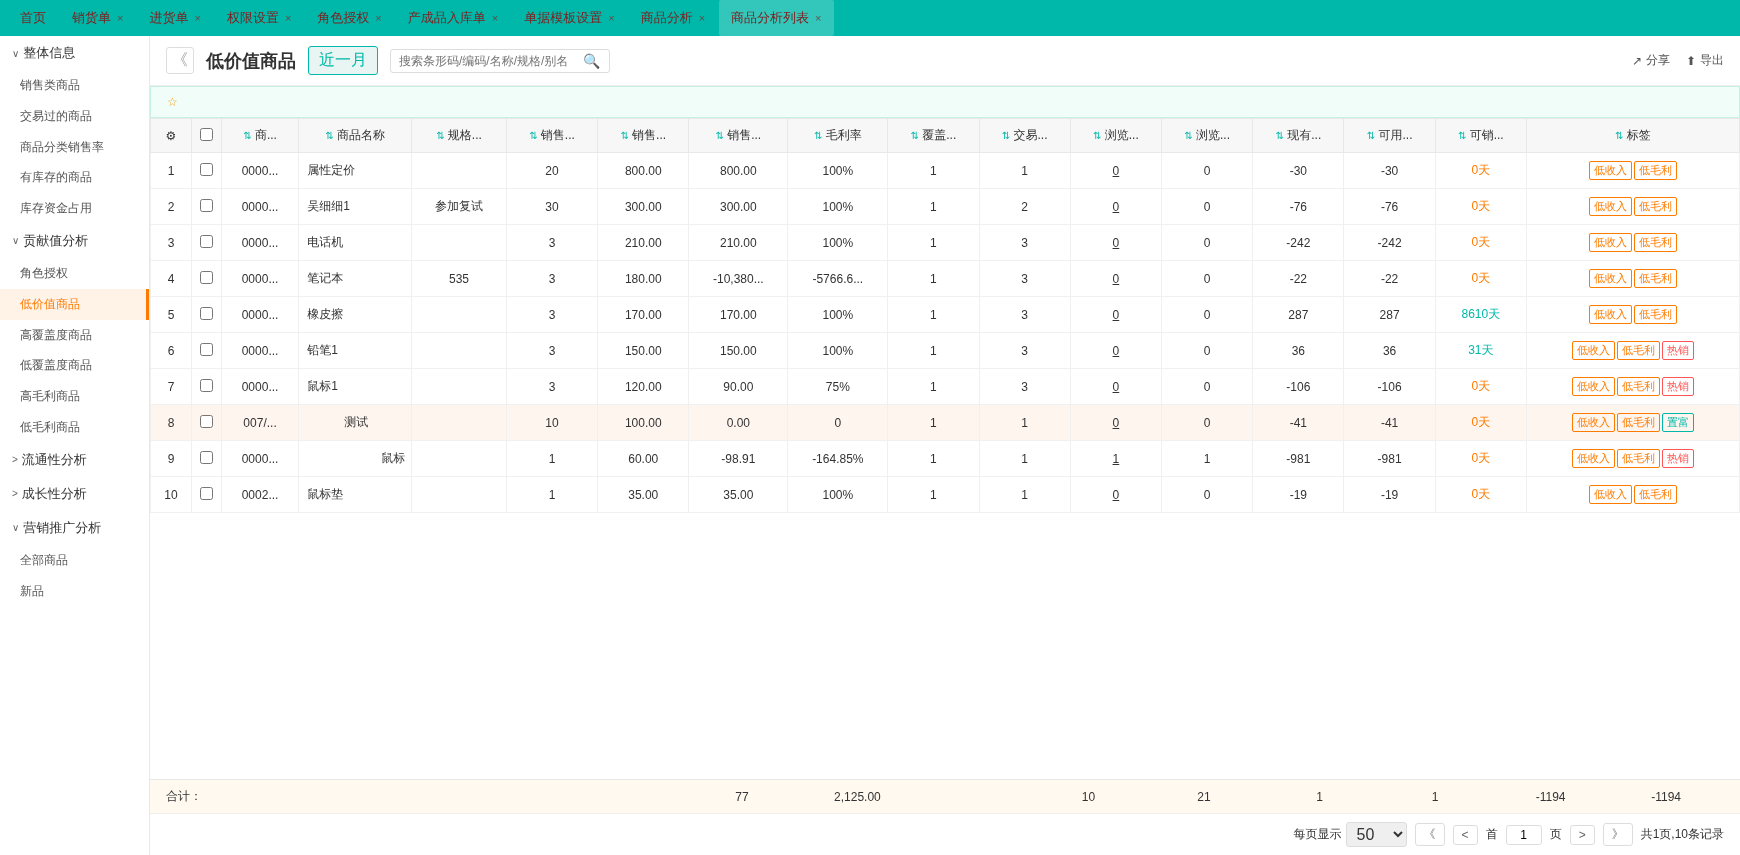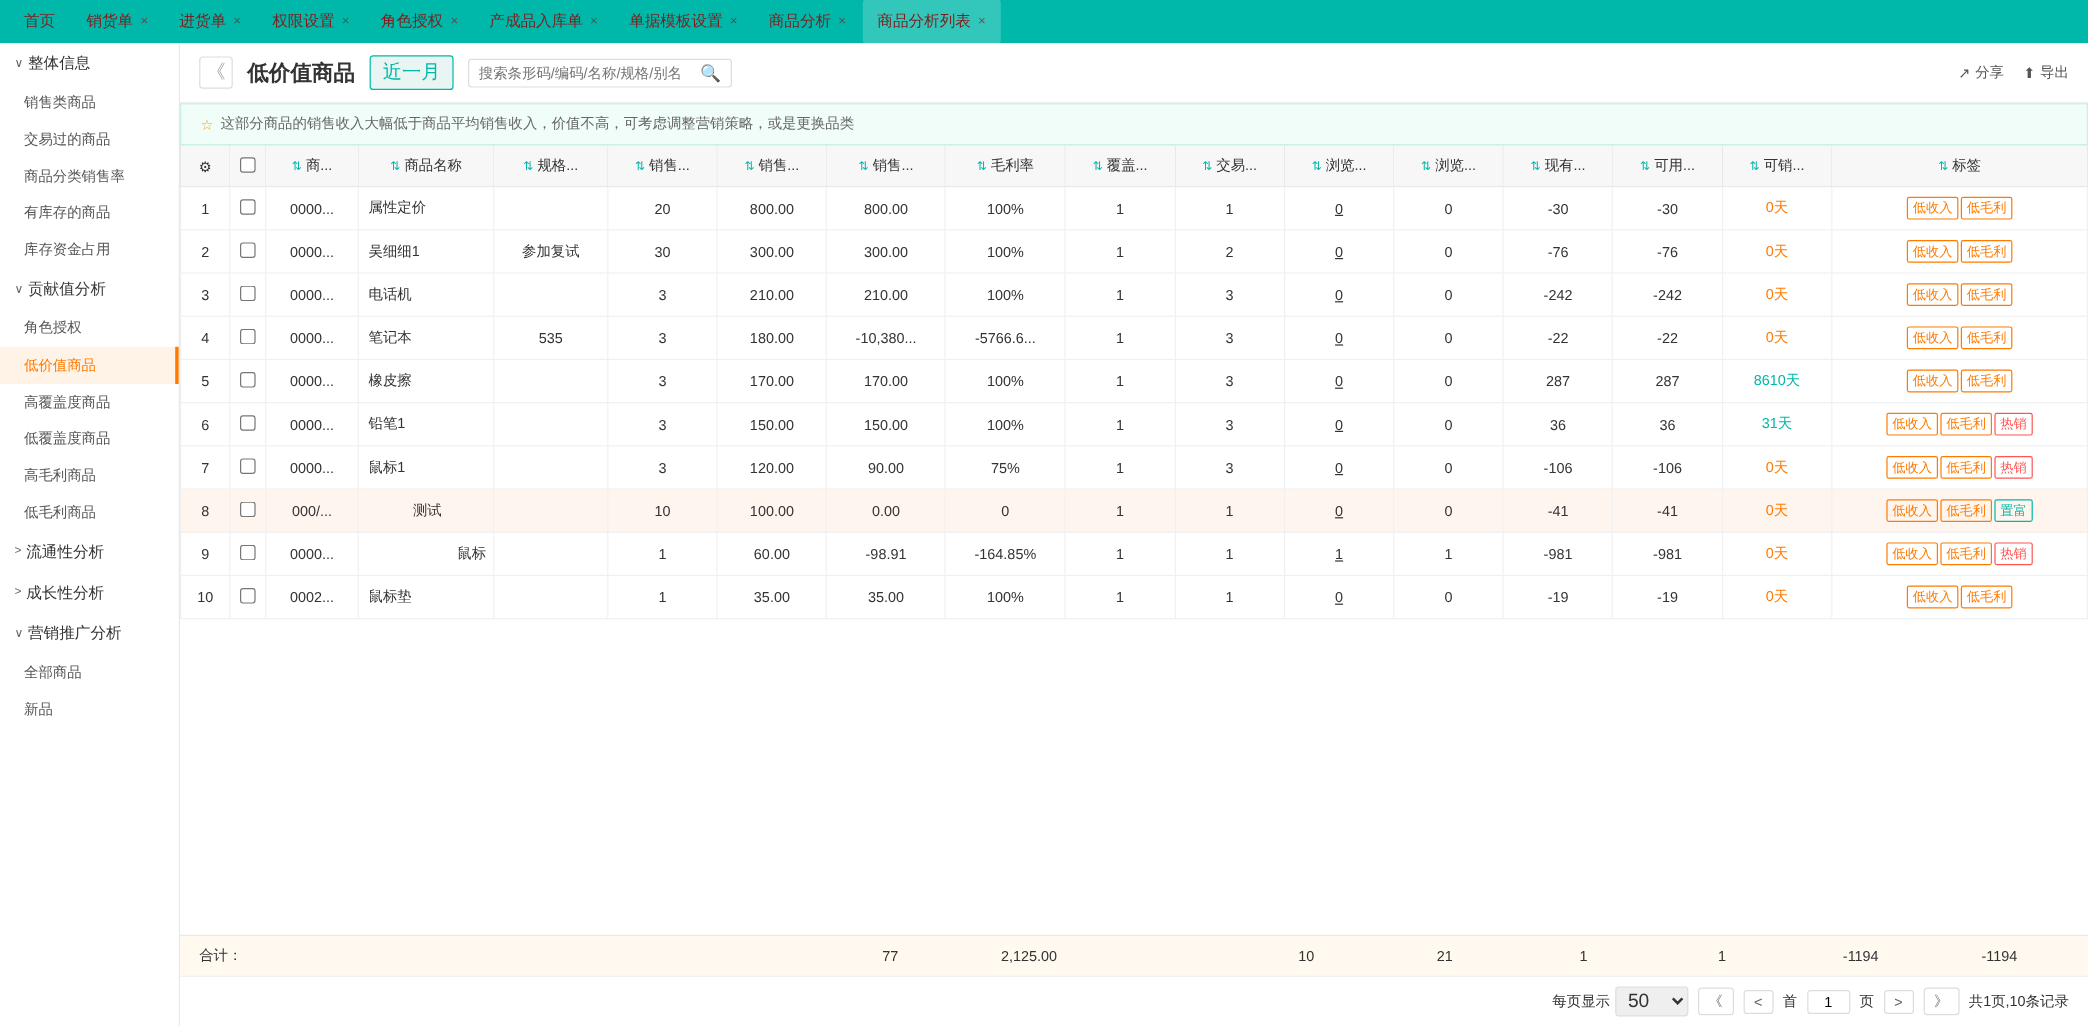--- a/index.html
+++ b/index.html
@@ -364,21 +364,20 @@
         </span>
         <span class="action-link">
           <span>⬆</span>
           <span>导出</span>
         </span>
       </div>
     </div>
 
     <div class="notice-bar">
       <span class="notice-icon">☆</span>
-      <span>这部分商品的销售收入大幅低于商品平均销售收入，价值不高，可考虑调整营销策略，或是更换品类</span>
     </div>
 
     <div class="table-wrapper">
       <table>
         <thead>
           <tr>
             <th>⚙</th>
             <th><input type="checkbox" style=""></th>
             <th><span class="sort-icon">⇅</span> 商...</th>
             <th><span class="sort-icon">⇅</span> 商品名称</th>
@@ -527,21 +526,21 @@
     <td><span class="link-underline">0</span></td>
     <td>0</td>
     <td>-106</td>
     <td>-106</td>
     <td><span class="day-orange">0天</span></td>
     <td><span class="tag tag-orange">低收入</span><span class="tag tag-orange">低毛利</span><span class="tag tag-red">热销</span></td>
   </tr>
             <tr class="highlighted">
     <td>8</td>
     <td class="checkbox-cell"><input type="checkbox" style=""></td>
-    <td>000/...</td>
+    <td>007/...</td>
     <td style="text-align:center;padding-left:8px;">测试</td>
     <td></td>
     <td>10</td>
     <td>100.00</td>
     <td>0.00</td>
     <td>0</td>
     <td>1</td>
     <td>1</td>
     <td><span class="link-underline">0</span></td>
     <td>0</td>

